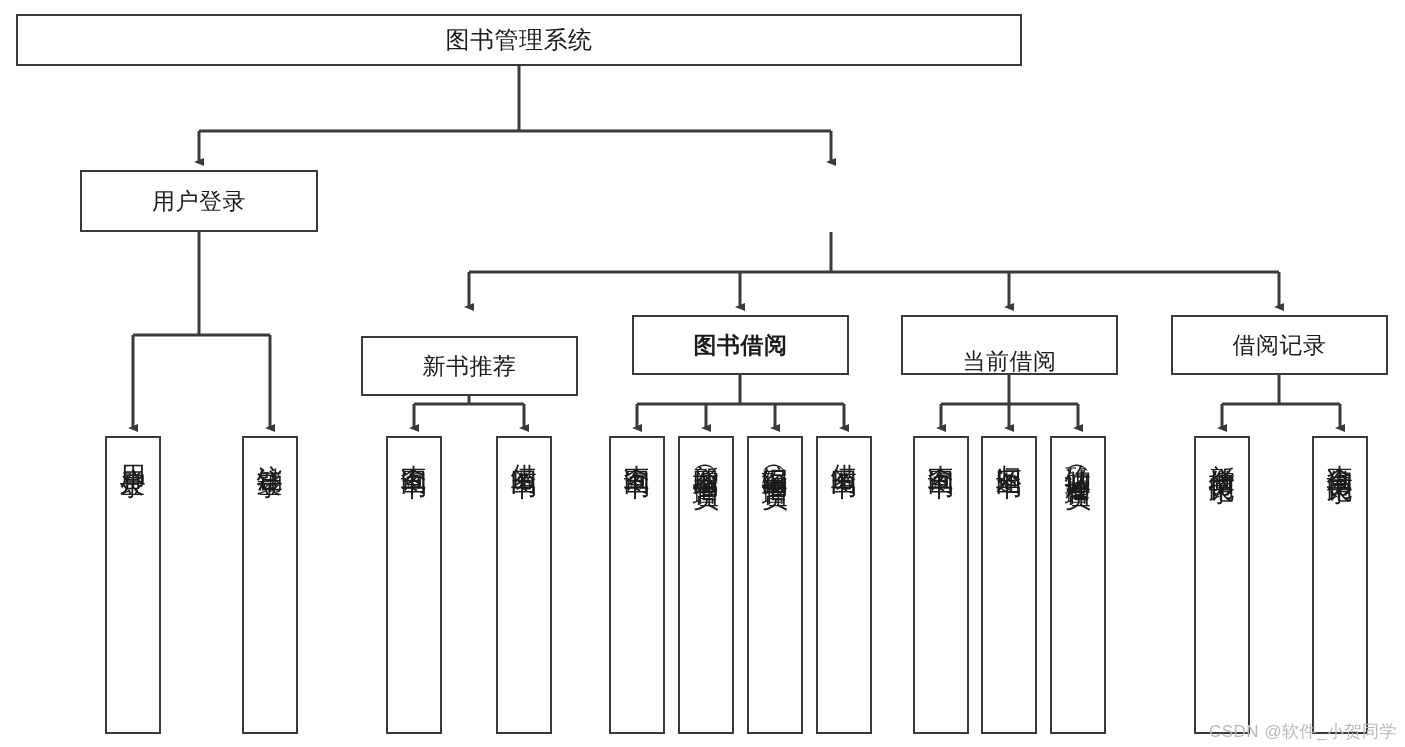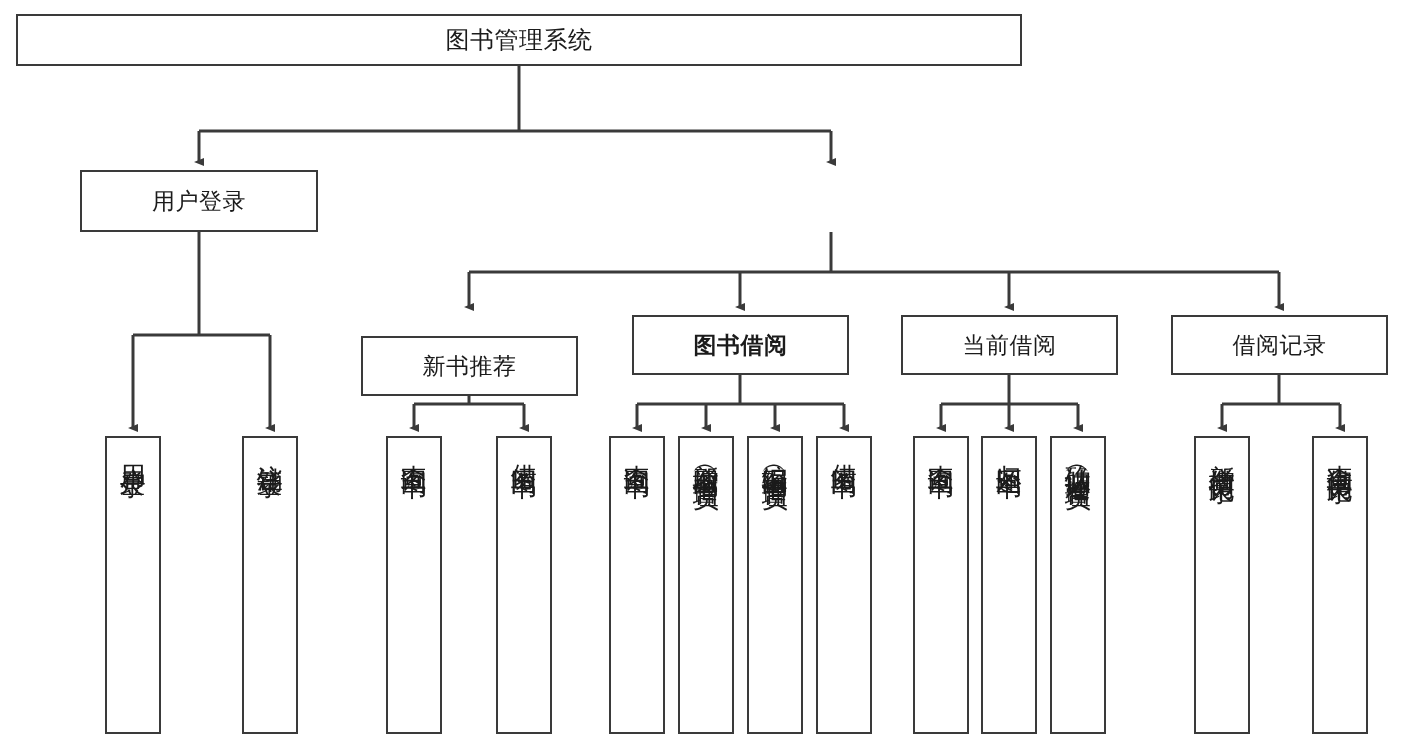--- a/index.html
+++ b/index.html
@@ -138,21 +138,21 @@
   <div class="node horiz" style="left:80px; top:170px; width:238px; height:62px;">
     <span class="lbl">用户登录</span>
   </div>
 
   <div class="node horiz" style="left:361px; top:315px; width:217px; height:60px;margin-top:21px;">
     <span class="lbl">新书推荐</span>
   </div>
   <div class="node horiz" style="left:632px; top:315px; width:217px; height:60px;font-weight:bold;">
     <span class="lbl">图书借阅</span>
   </div>
-  <div class="node horiz" style="left:901px; top:315px; width:217px; height:60px;">
+  <div class="node horiz" style="left:901px; top:315px; width:217px; height:60px;align-items:flex-end;">
     <span class="lbl">当前借阅</span>
   </div>
   <div class="node horiz" style="left:1171px; top:315px; width:217px; height:60px;">
     <span class="lbl">借阅记录</span>
   </div>
 
   <div class="node vert" style="left:105px; top:436px; width:56px; height:298px;">
     <span class="lbl">用户登录</span>
   </div>
   <div class="node vert" style="left:242px; top:436px; width:56px; height:298px;">
@@ -189,14 +189,15 @@
     <span class="lbl">确认归还（管理员）</span>
   </div>
 
   <div class="node vert" style="left:1194px; top:436px; width:56px; height:298px;">
     <span class="lbl">新增借阅记录</span>
   </div>
   <div class="node vert" style="left:1312px; top:436px; width:56px; height:298px;">
     <span class="lbl">查询借阅记录</span>
   </div>
 
+  <div class="watermark">CSDN @软件_小贺同学</div>
 
 </div>
 
 </body></html>

